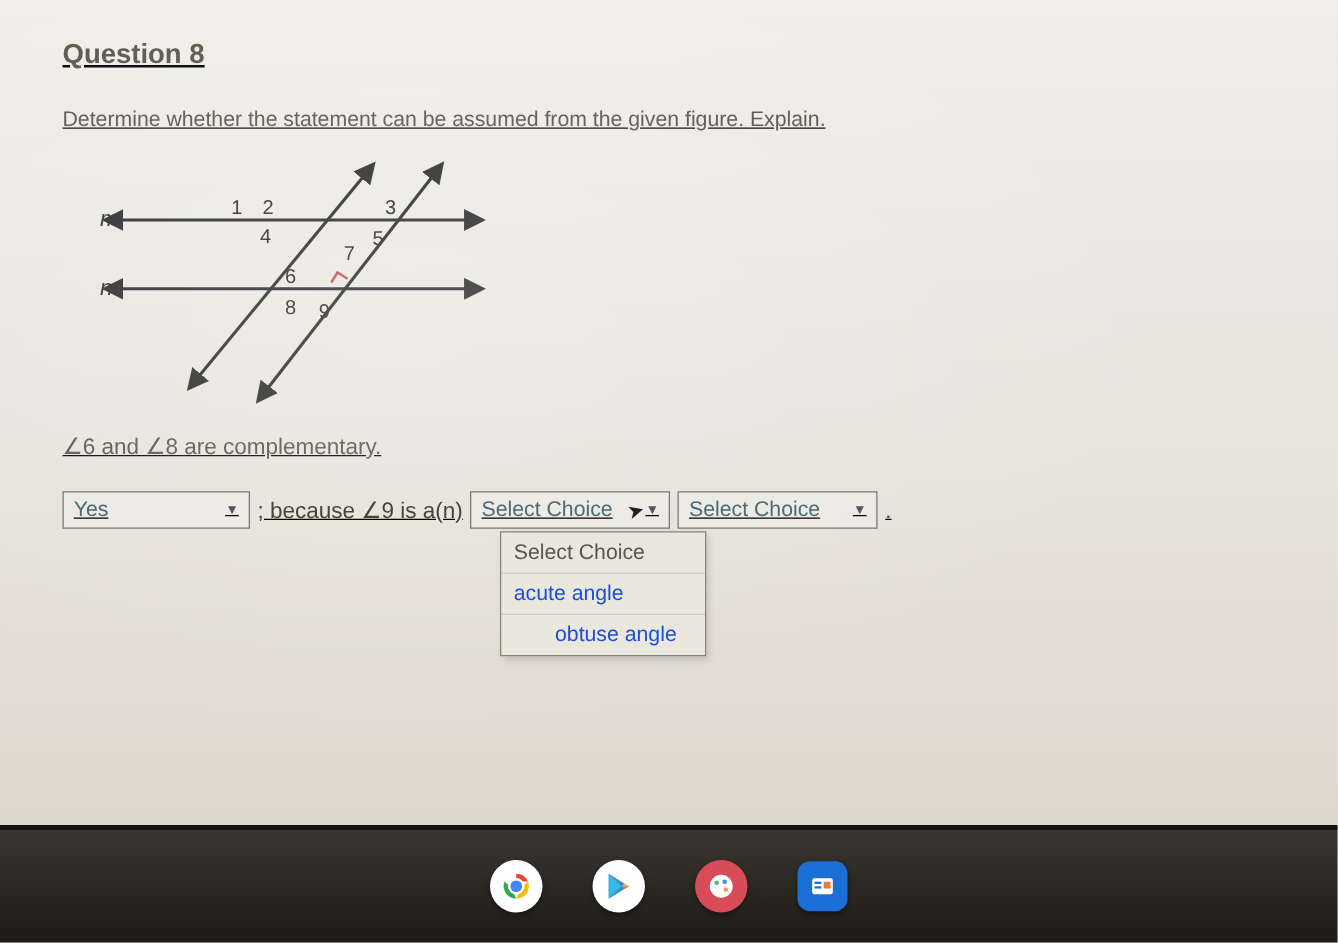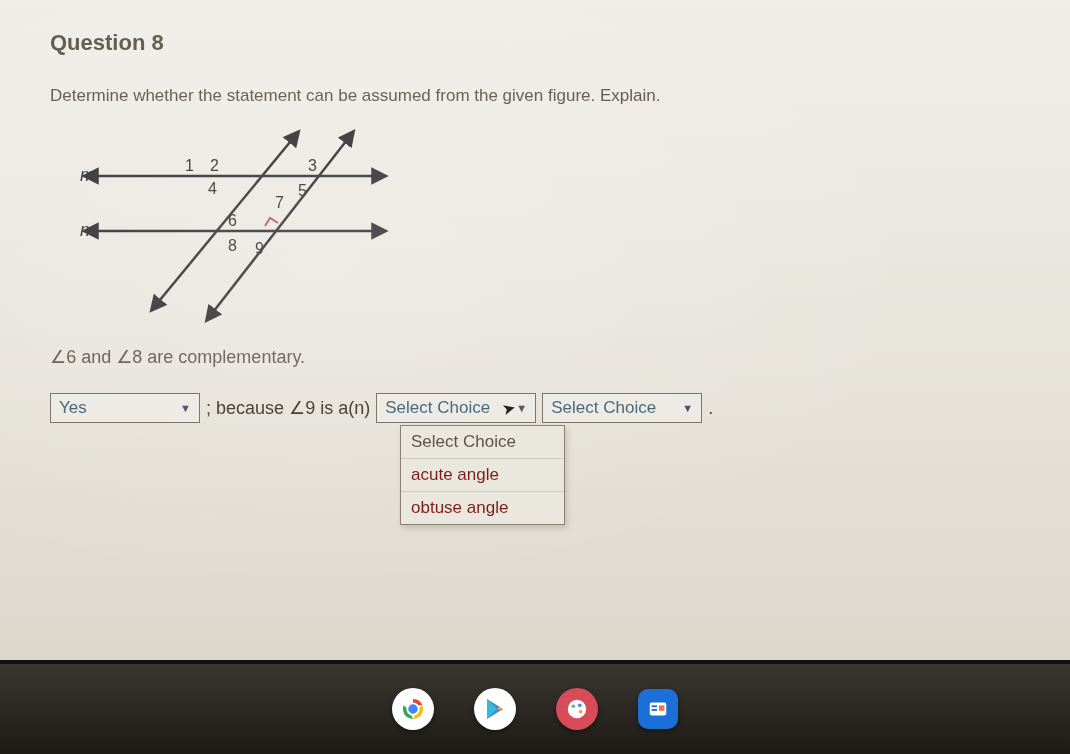--- a/index.html
+++ b/index.html
@@ -9,20 +9,21 @@
     width: 1070px;
     height: 754px;
     position: relative;
     overflow: hidden;
   }
   .page {
     padding: 30px 50px;
     background: linear-gradient(180deg, #f0eee8 0%, #e8e5dd 50%, #ddd8cc 100%);
     height: 660px;
     position: relative;
+    text-decoration: underline;
   }
   .page::before {
     content: "";
     position: absolute;
     inset: 0;
     background: radial-gradient(ellipse at 30% 40%, rgba(255,255,255,0.2), transparent 60%);
     pointer-events: none;
   }
   .title {
     font-size: 22px;
@@ -78,25 +79,25 @@
     left: 350px;
     width: 165px;
     background: #eae7df;
     border: 1px solid #888270;
     box-shadow: 2px 3px 6px rgba(0,0,0,0.15);
     z-index: 10;
   }
   .dropdown .opt {
     padding: 6px 10px;
     font-size: 17px;
-    color: #7f1d1d;
+    color: #1d4ed8;
     border-bottom: 1px solid rgba(120,115,100,0.25);
     cursor: pointer;
   }
-  .dropdown .opt:last-child { border-bottom: none; }
+  .dropdown .opt:last-child { border-bottom: none; margin-left: 33px; }
   .dropdown .opt.hdr { color: #5a5648; }
   .cursor {
     position: absolute;
     left: 452px;
     top: 6px;
     font-size: 16px;
     color: #222;
     transform: rotate(-15deg);
     pointer-events: none;
   }

